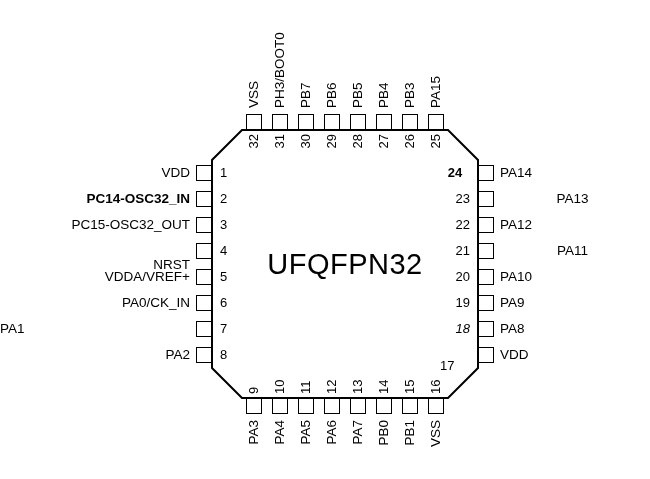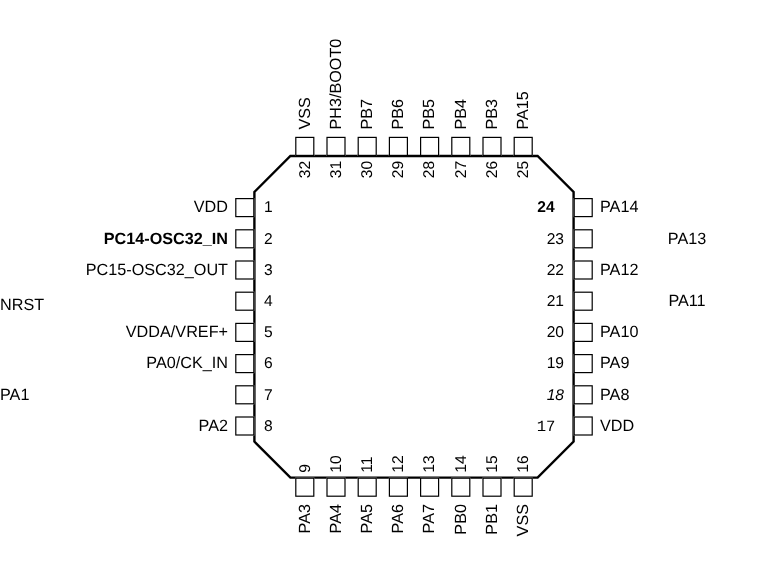--- a/index.html
+++ b/index.html
@@ -42,33 +42,34 @@
   }
   .vert { transform: rotate(-90deg); transform-origin: 50% 50%; }
 </style>
 </head>
 <body>
 
 <div class="diagram">
   <svg class="body-svg" width="650" height="479">
     <polygon points="242,130 448,130 478,160 478,368 448,398 242,398 212,368 212,160" fill="#ffffff" stroke="#000000" stroke-width="2"></polygon>
   </svg>
+  <div class="chip-label">UFQFPN32</div>
   <div id="pins">
       <div class="pad" style="left: 196px; top: 165px;"></div>
       <div class="pin-num" style="left: 220px; top: 165px; width: 30px; text-align: left;">1</div>
       <div class="pin-label" style="left: 0px; top: 165px; width: 190px; text-align: right;">VDD</div>
       <div class="pad" style="left: 196px; top: 191px;"></div>
       <div class="pin-num" style="left: 220px; top: 191px; width: 30px; text-align: left;">2</div>
       <div class="pin-label" style="left: 0px; top: 191px; width: 190px; text-align: right; font-weight: bold;">PC14-OSC32_IN</div>
       <div class="pad" style="left: 196px; top: 217px;"></div>
       <div class="pin-num" style="left: 220px; top: 217px; width: 30px; text-align: left;">3</div>
       <div class="pin-label" style="left: 0px; top: 217px; width: 190px; text-align: right;">PC15-OSC32_OUT</div>
       <div class="pad" style="left: 196px; top: 243px;"></div>
       <div class="pin-num" style="left: 220px; top: 243px; width: 30px; text-align: left;">4</div>
-      <div class="pin-label" style="left: 0px; top: 246px; width: 190px; ">NRST</div>
+      <div class="pin-label" style="left: 0px; top: 257px; width: 190px; text-align: right;">NRST</div>
       <div class="pad" style="left: 196px; top: 269px;"></div>
       <div class="pin-num" style="left: 220px; top: 269px; width: 30px; text-align: left;">5</div>
       <div class="pin-label" style="left: 0px; top: 269px; width: 190px; text-align: right;">VDDA/VREF+</div>
       <div class="pad" style="left: 196px; top: 295px;"></div>
       <div class="pin-num" style="left: 220px; top: 295px; width: 30px; text-align: left;">6</div>
       <div class="pin-label" style="left: 0px; top: 295px; width: 190px; text-align: right;">PA0/CK_IN</div>
       <div class="pad" style="left: 196px; top: 321px;"></div>
       <div class="pin-num" style="left: 220px; top: 321px; width: 30px; text-align: left;">7</div>
       <div class="pin-label" style="left: 0px; top: 321px; width: 190px; text-align: left;">PA1</div>
       <div class="pad" style="left: 196px; top: 347px;"></div>
@@ -89,21 +90,21 @@
       <div class="pad" style="left: 478px; top: 269px;"></div>
       <div class="pin-num" style="left: 440px; top: 269px; width: 30px; text-align: right;">20</div>
       <div class="pin-label" style="left: 500px; top: 269px; width: 145px; text-align: left;">PA10</div>
       <div class="pad" style="left: 478px; top: 295px;"></div>
       <div class="pin-num" style="left: 440px; top: 295px; width: 30px; text-align: right;">19</div>
       <div class="pin-label" style="left: 500px; top: 295px; width: 145px; text-align: left;">PA9</div>
       <div class="pad" style="left: 478px; top: 321px;"></div>
       <div class="pin-num" style="left: 440px; top: 321px; width: 30px; text-align: right; font-style: italic;">18</div>
       <div class="pin-label" style="left: 500px; top: 321px; width: 145px; text-align: left;">PA8</div>
       <div class="pad" style="left: 478px; top: 347px;"></div>
-      <div class="pin-num" style="left: 440px; top: 348px; width: 30px; text-align: center; font-family: Liberation Mono, monospace;">17</div>
+      <div class="pin-num" style="left: 440px; top: 358px; width: 30px; text-align: left;">17</div>
       <div class="pin-label" style="left: 500px; top: 347px; width: 145px; text-align: left;">VDD</div>
       <div class="pad" style="left: 246px; top: 114px;"></div>
       <div class="pin-num vert" style="left: 239px; top: 141px; width: 30px; text-align: right;">32</div>
       <div class="pin-label vert" style="left: 194px; top: 40px; width: 120px; text-align: left;">VSS</div>
       <div class="pad" style="left: 272px; top: 114px;"></div>
       <div class="pin-num vert" style="left: 265px; top: 141px; width: 30px; text-align: right;">31</div>
       <div class="pin-label vert" style="left: 220px; top: 40px; width: 120px; text-align: left;">PH3/BOOT0</div>
       <div class="pad" style="left: 298px; top: 114px;"></div>
       <div class="pin-num vert" style="left: 291px; top: 141px; width: 30px; text-align: right;">30</div>
       <div class="pin-label vert" style="left: 246px; top: 40px; width: 120px; text-align: left;">PB7</div>

